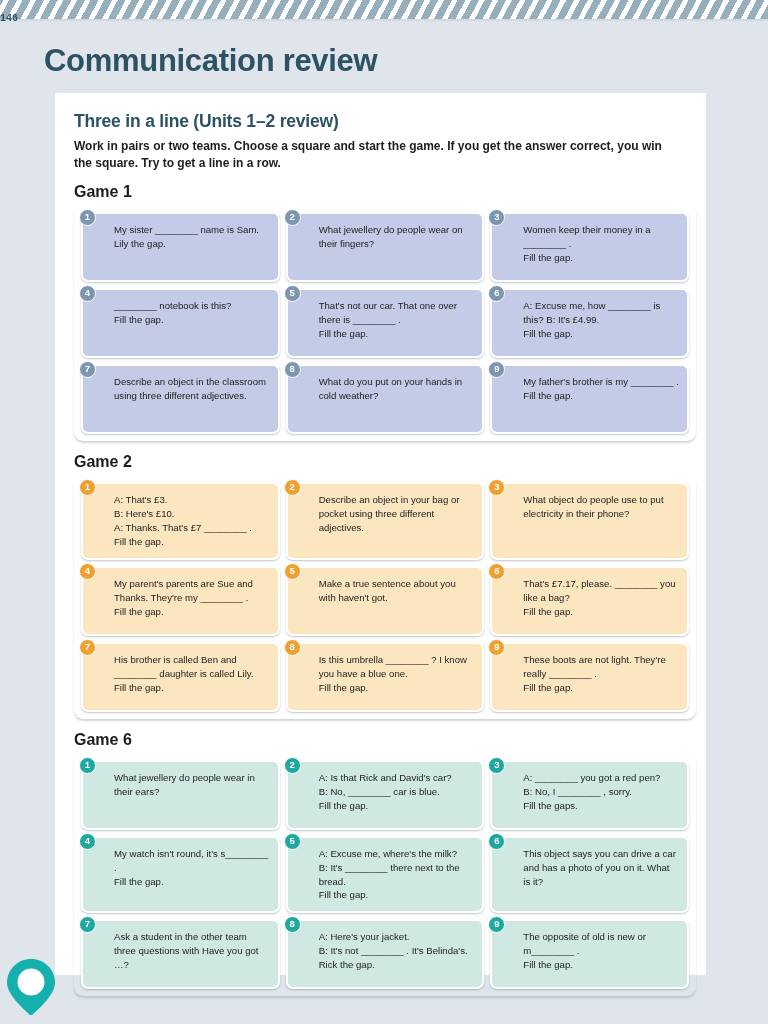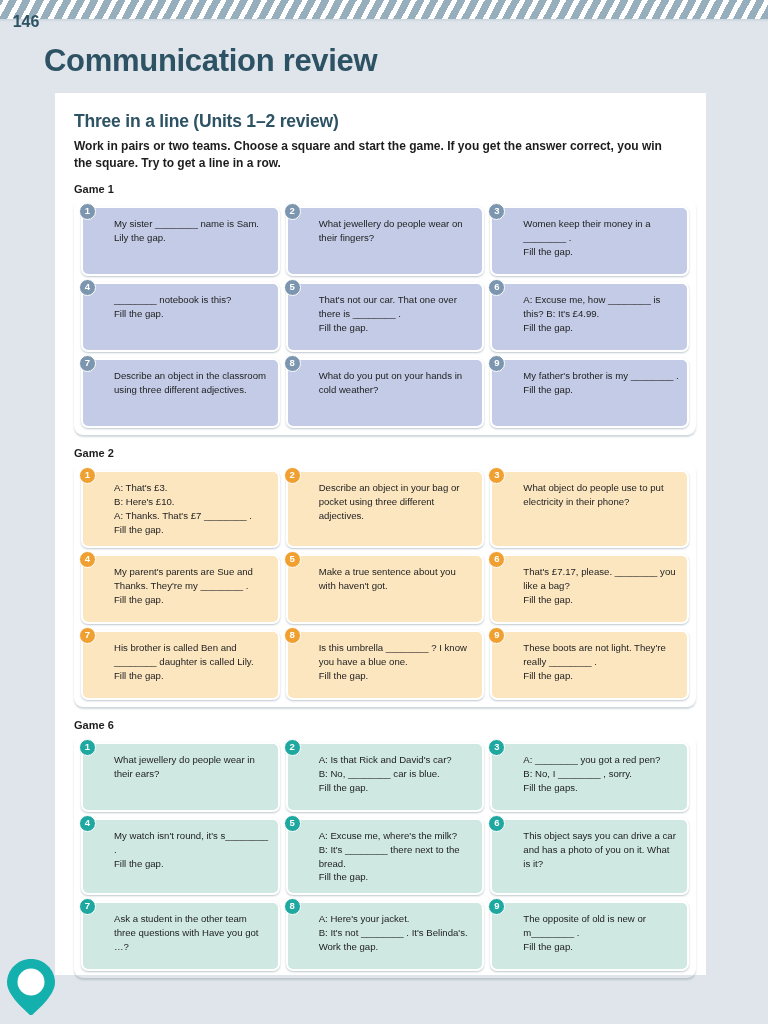--- a/index.html
+++ b/index.html
@@ -66,21 +66,21 @@
   .instructions {
     font-size: 12px;
     font-weight: bold;
     color: #1d1d1d;
     line-height: 1.42;
     width: 590px;
     margin-bottom: 11px;
   }
 
   .game-label {
-    font-size: 11px;
+    font-size: 16px;
     font-weight: bold;
     color: #1d1d1d;
     margin-bottom: 4px;
   }
 
   
   .board {
     border-radius: 9px;
     padding: 7px;
     display: grid;
@@ -133,24 +133,24 @@
     position: absolute;
     left: 5px;
     bottom: 8px;
     width: 52px;
     height: 58px;
   }
   .pin-num {
     position: absolute;
     left: 0; top: 13px;
     width: 52px;
-    text-align: center;
-    font-size: 16px;
+    font-size: 10px;
     font-weight: bold;
     color: #2d5264;
+    font-family: Liberation Mono, monospace;
   }
 </style>
 </head>
 <body>
 
 <div class="stripe-band"></div>
 <div class="stripe-shadow"></div>
 
 <div class="page-title">Communication review</div>
 
@@ -285,21 +285,21 @@
             <div class="cell-text">This object says you can drive a car and has a photo of you on it. What is it?</div>
           </div>
           <div class="cell">
             <span class="badge">7</span>
             <div class="cell-text">Ask a student in the other team three questions with Have you got …?</div>
           </div>
           <div class="cell">
             <span class="badge">8</span>
             <div class="cell-text">A: Here's your jacket.
 B: It's not ________ . It's Belinda's.
-Work the gap.</div>
+Rick the gap.</div>
           </div>
           <div class="cell">
             <span class="badge">9</span>
             <div class="cell-text">The opposite of old is new or m________ .
 Fill the gap.</div>
           </div>
         </div>
       </div>
   </div>
 </div>

